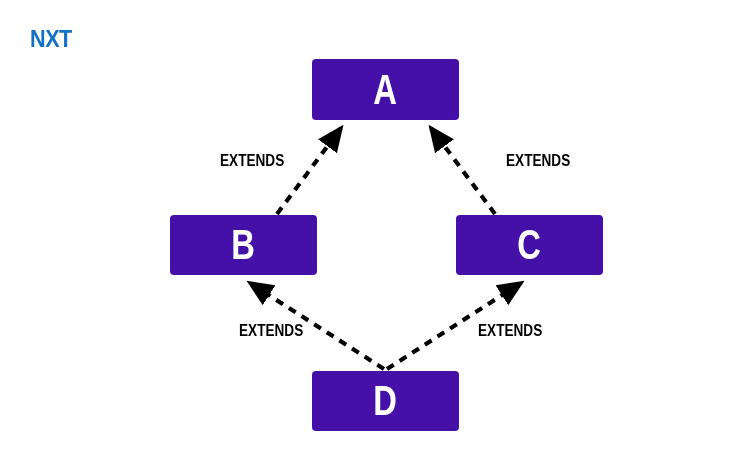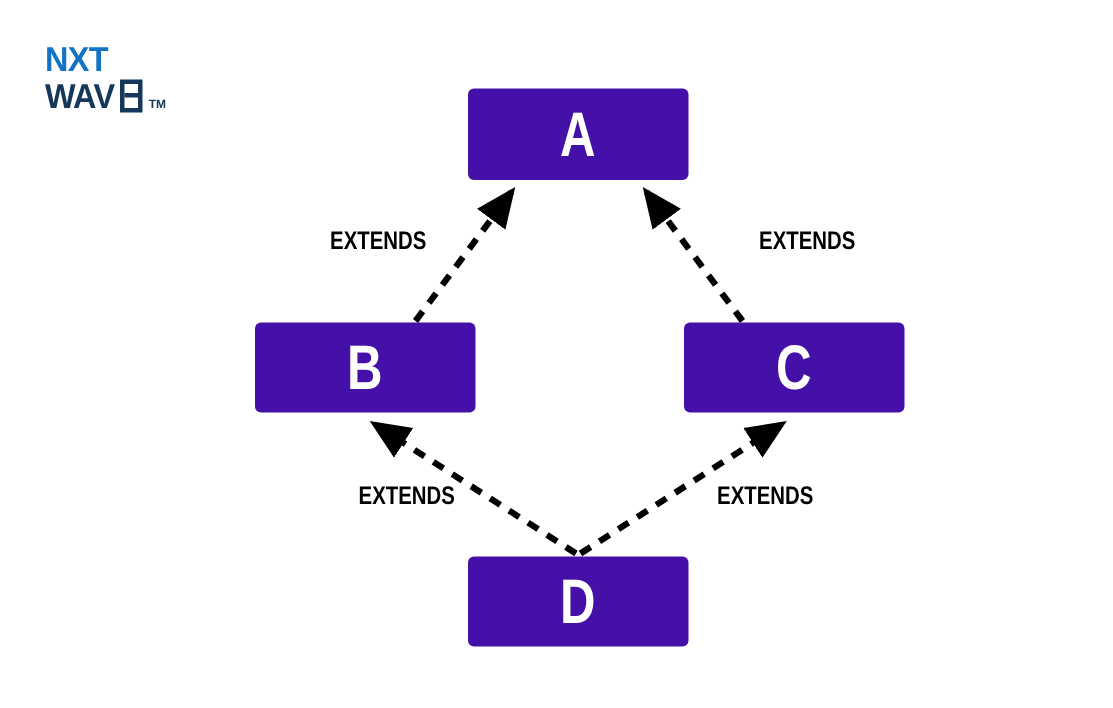--- a/index.html
+++ b/index.html
@@ -120,25 +120,20 @@
     user-select: none;
   }
 </style>
 </head>
 <body>
 
 <div id="stage">
 
   <div class="logo">
     <span class="logo-nxt">NXT</span>
-    <span class="logo-wave-row">
-      <span class="logo-wave">WAV</span>
-      <span class="logo-e-box"></span>
-      <span class="logo-tm">TM</span>
-    </span>
   </div>
 
   <svg id="diagram-svg" viewBox="0 0 742 472">
     <defs>
       <marker id="arrowhead" markerWidth="7" markerHeight="7" refX="5.4" refY="3.2" orient="auto" markerUnits="strokeWidth">
         <path d="M0,0.4 L6.4,3.2 L0,6.0 Z" fill="#000000"></path>
       </marker>
     </defs>
 
     <line x1="277" y1="214" x2="341" y2="128" stroke="#000000" stroke-width="4.2" stroke-dasharray="8,7" stroke-linecap="butt" marker-end="url(#arrowhead)"></line>

